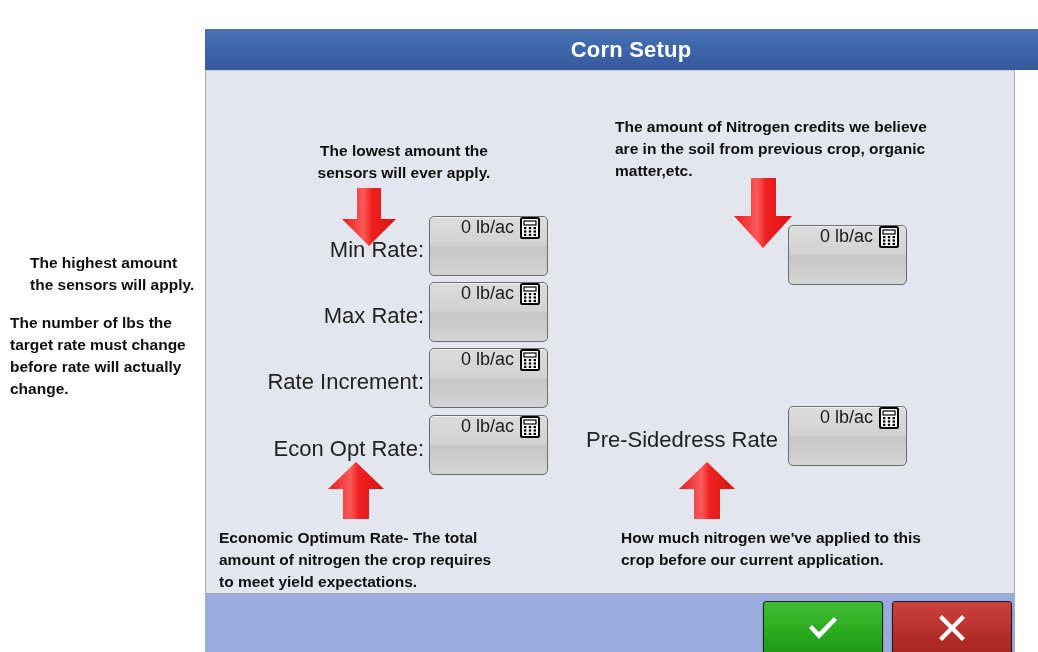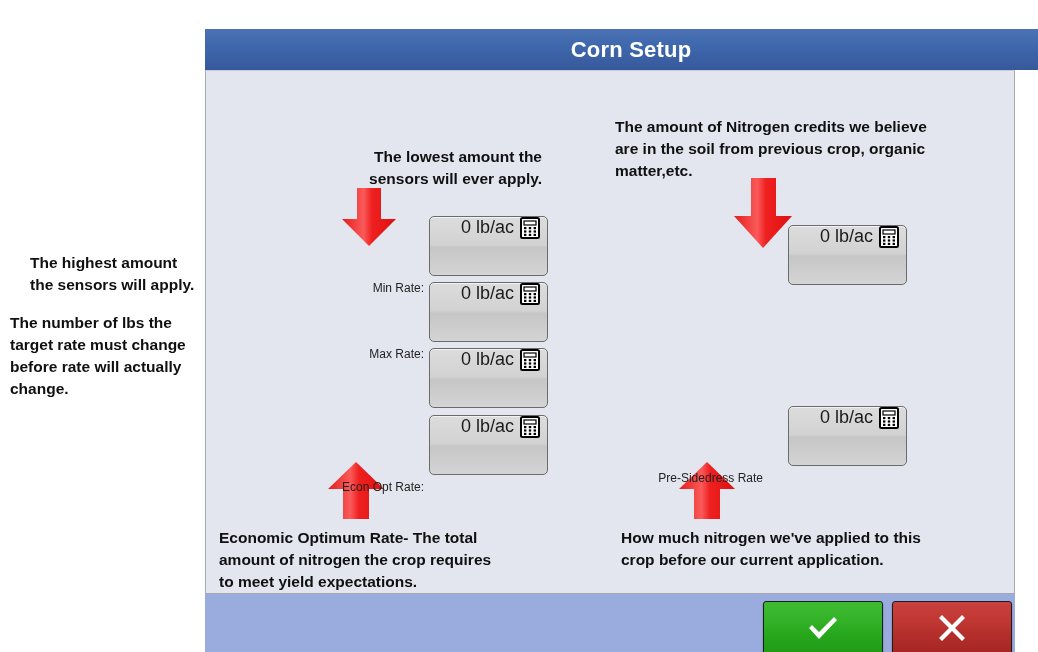--- a/index.html
+++ b/index.html
@@ -58,25 +58,24 @@
     top: 565px;
     width: 810px;
     height: 67px;
     background: #9aabdd;
     box-sizing: border-box;
   }
 
   
   .field-label {
     position: absolute;
-    font-size: 12px;
+    font-size: 22px;
     color: #222222;
     white-space: nowrap;
     text-align: right;
-    margin-top: 44px;
   }
   .field-box {
     position: absolute;
     box-sizing: border-box;
     background: linear-gradient(to bottom, #dcdcdc 0%, #d2d2d2 48%, #c6c6c6 52%, #d4d4d4 100%);
     border: 1px solid #6b6b6b;
     border-radius: 5px;
     box-shadow: inset 0 1px 0 #f2f2f2;
     display: flex;
     justify-content: flex-end;
@@ -166,21 +165,21 @@
 </svg>
 
 <div id="dialog">
 
   <div id="titlebar">
     <span>Corn Setup</span>
   </div>
 
   <div id="panel-body">
 
-    <div class="note" style="left:76px; top:69px; width:260px; text-align:right;margin-top:6px;">The lowest amount the
+    <div class="note" style="left:68px; top:69px; width:260px; text-align:center;">The lowest amount the
 sensors will ever apply.</div>
 
     <div class="note" style="left:409px; top:45px; width:360px;">The amount of Nitrogen credits we believe
 are in the soil from previous crop, organic
 matter,etc.</div>
 
     <div class="note" style="left:13px; top:456px; width:320px;">Economic Optimum Rate- The total
 amount of nitrogen the crop requires
 to meet  yield expectations.</div>
 
@@ -268,20 +267,21 @@
           <rect x="4" y="13.4" width="2.4" height="2.2"></rect>
             <rect x="8.8" y="13.4" width="2.4" height="2.2"></rect>
             <rect x="13.6" y="13.4" width="2.4" height="2.2"></rect>
           <rect x="4" y="16.8" width="2.4" height="2.2"></rect>
             <rect x="8.8" y="16.8" width="2.4" height="2.2"></rect>
             <rect x="13.6" y="16.8" width="2.4" height="2.2"></rect>
         </g>
       </svg>
     </div>
 
+    <div class="field-label" style="left:33px; top:298px; width:185px;">Rate Increment:</div>
     <div class="field-box" id="box-rate-increment" style="left:223px; top:277px; width:119px; height:60px;">
       <span class="field-value">0 lb/ac</span>
       <svg class="calc-icon" viewBox="0 0 20 22">
         <rect x="1" y="1" width="18" height="20" rx="1.5" fill="#ffffff" stroke="#000000" stroke-width="2"></rect>
         <rect x="4" y="4" width="12" height="4" fill="#ffffff" stroke="#000000" stroke-width="1.2"></rect>
         <g fill="#000000">
           <rect x="4" y="10" width="2.4" height="2.2"></rect>
             <rect x="8.8" y="10" width="2.4" height="2.2"></rect>
             <rect x="13.6" y="10" width="2.4" height="2.2"></rect>
           <rect x="4" y="13.4" width="2.4" height="2.2"></rect>

